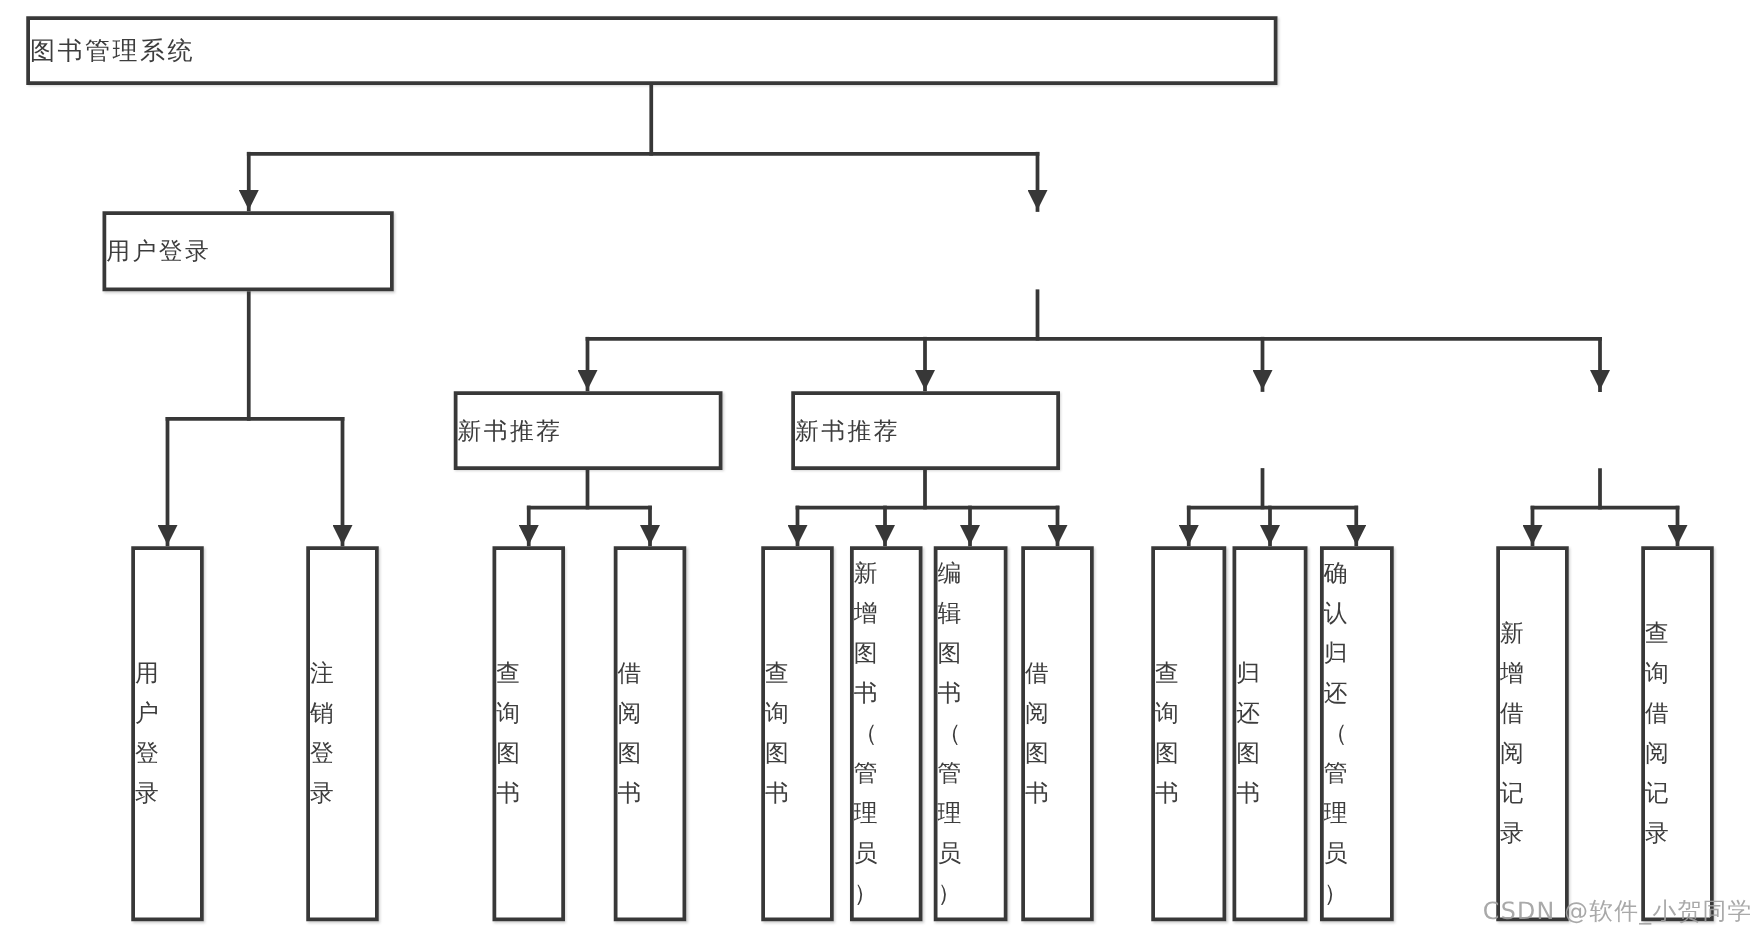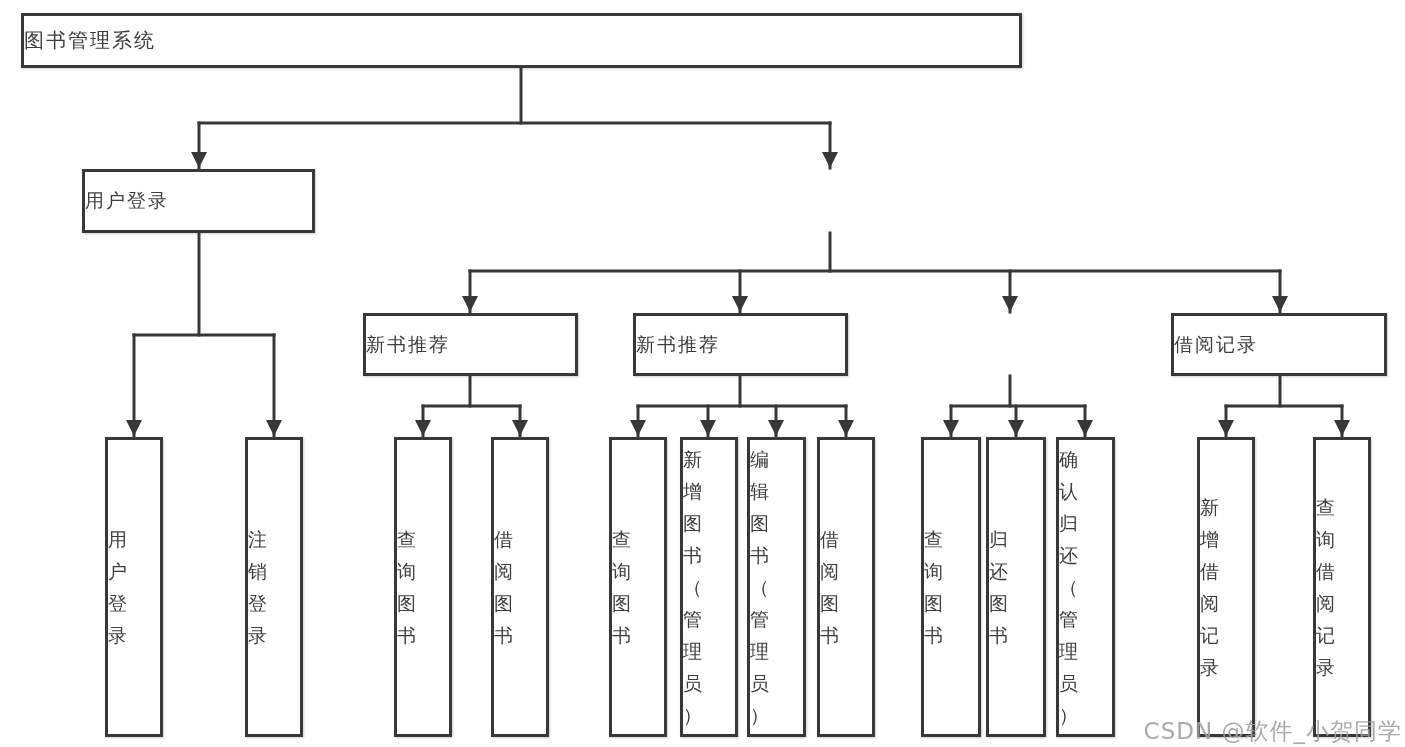--- a/index.html
+++ b/index.html
@@ -41,21 +41,21 @@
     display: block;
     color: #3d3d3d;
     font-size: 19px;
     line-height: 32px;
     text-align: center;
   }
   #watermark {
     position: absolute;
     right: 3px;
     top: 716px;
-    font-size: 23px;
+    font-size: 19px;
     color: #a0a0a0;
     opacity: 0.9;
     letter-spacing: 1px;
     white-space: nowrap;
   }
 </style>
 </head>
 <body>
 
 <div id="stage">
@@ -116,23 +116,20 @@
 
   <div class="node" style="left:82px; top:169px; width:233px; height:64px">
     <span class="label">用户登录</span>
   </div>
 
   <div class="node" style="left:363px; top:313px; width:215px; height:63px">
     <span class="label">新书推荐</span>
   </div>
   <div class="node" style="left:633px; top:313px; width:215px; height:63px">
     <span class="label">新书推荐</span>
-  </div>
-  <div class="node" style="left:1171px; top:313px; width:216px; height:63px">
-    <span class="label">借阅记录</span>
   </div>
 
   <div class="node leaf" style="left:105px; width:58px">
     <span class="vlabel">
         <span class="vchar">用</span>
         <span class="vchar">户</span>
         <span class="vchar">登</span>
         <span class="vchar">录</span>
       </span>
   </div>

